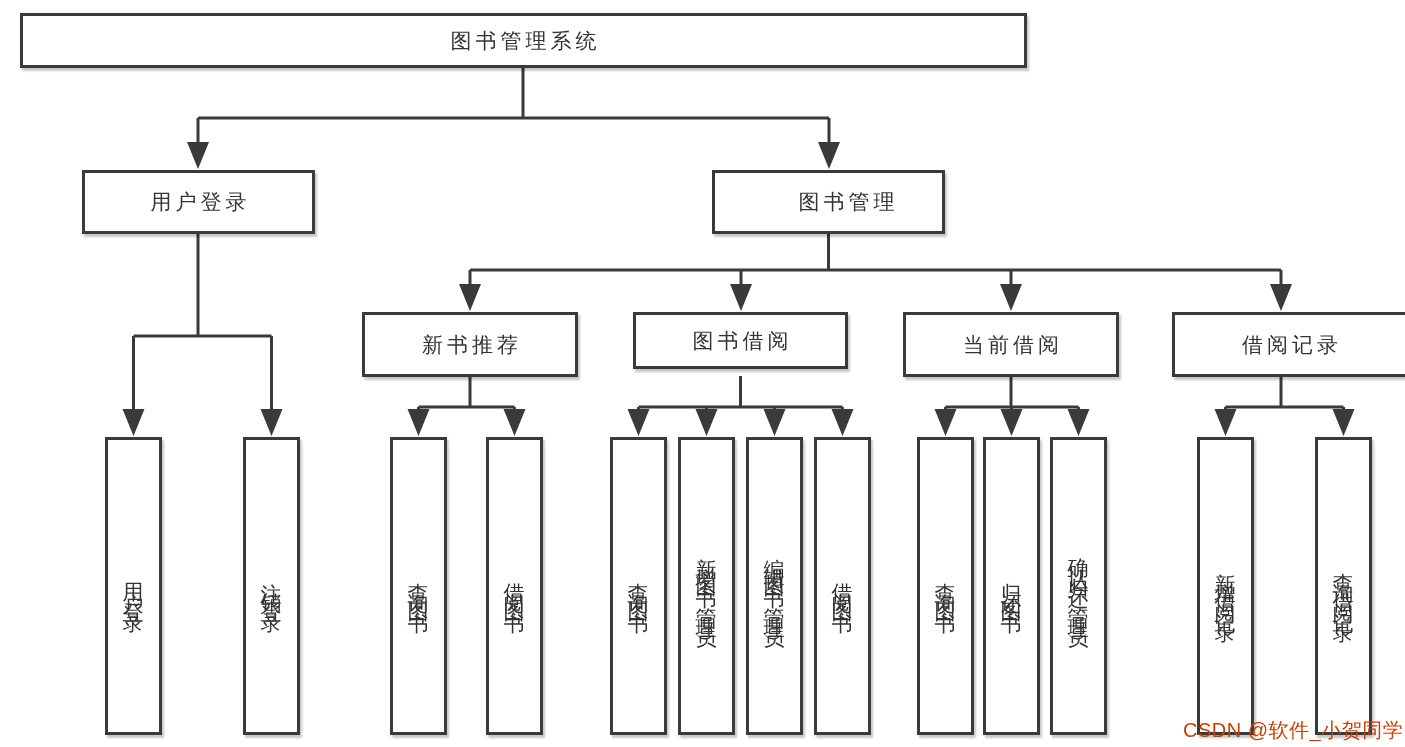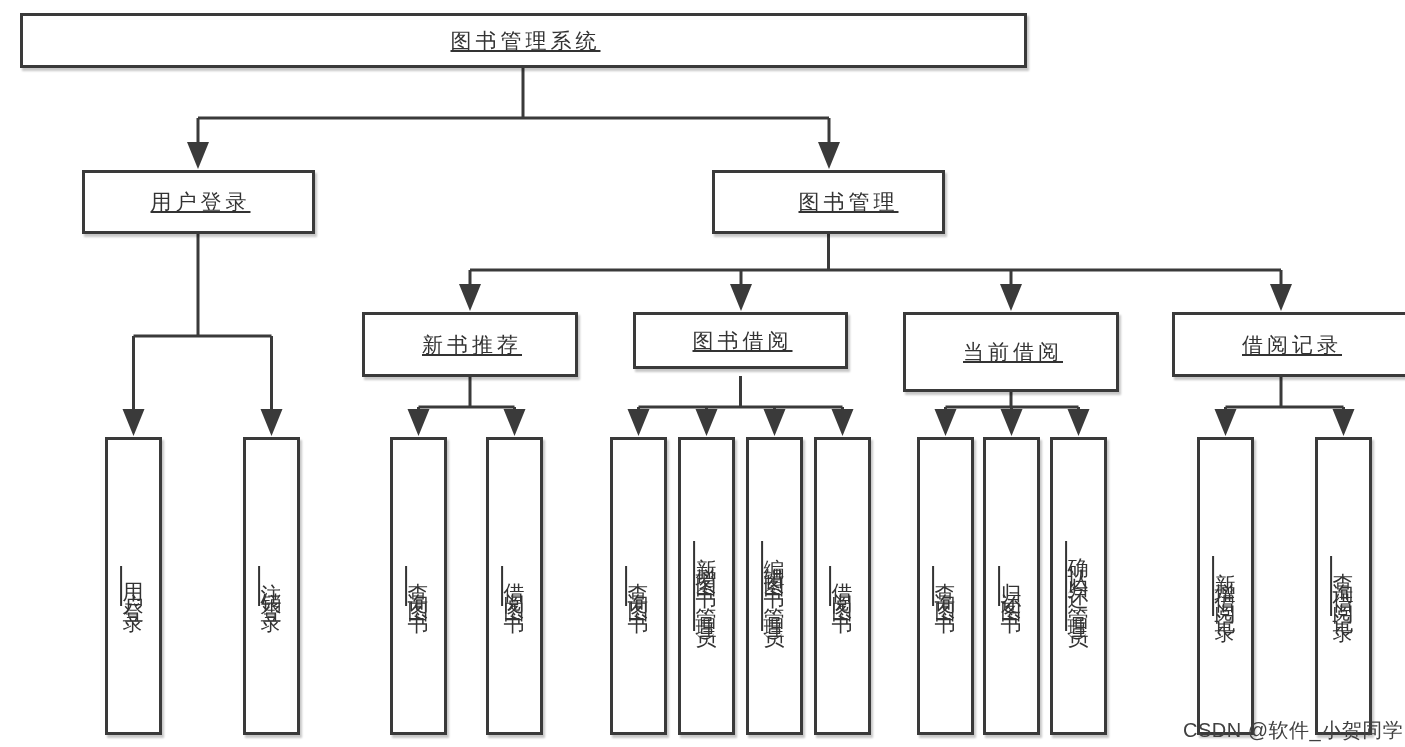--- a/index.html
+++ b/index.html
@@ -6,42 +6,41 @@
   #canvas{
     position:relative;width:1405px;height:747px;background:#ffffff;overflow:hidden;
     font-family:"Liberation Sans","DejaVu Sans",sans-serif;color:#333333;
   }
   #connectors{position:absolute;left:0;top:0;width:1405px;height:747px;}
   .box{
     position:absolute;background:#ffffff;border:3px solid #3a3a3a;box-sizing:border-box;
     display:flex;align-items:center;justify-content:center;
     font-size:21px;letter-spacing:4px;text-indent:4px;color:#333333;
     box-shadow:2px 3px 2px rgba(0,0,0,0.22);
-    text-decoration:underline;
   }
   .leaf{width:57px;top:437px;height:298px;letter-spacing:0;text-indent:0;}
   .leaf .vtext{
     writing-mode:vertical-rl;text-orientation:mixed;
     letter-spacing:10px;line-height:1.2;font-size:21px;white-space:nowrap;
   }
   .b-root{left:20px;top:13px;width:1007px;height:55px;}
   .b-login{left:82px;top:170px;width:233px;height:64px;}
   .b-mgmt{left:712px;top:170px;width:233px;height:64px;padding-left:36px;}
   .b-new{left:362px;top:312px;width:216px;height:65px;}
   .b-borrow{left:633px;top:312px;width:215px;height:57px;}
-  .b-current{left:903px;top:312px;width:216px;height:80px;}
+  .b-current{left:903px;top:312px;width:216px;height:65px;}
   .b-records{left:1172px;top:312px;width:236px;height:65px;}
   .lf1{left:105px;}  .lf2{left:243px;}
   .lf3{left:390px;}  .lf4{left:486px;}
   .lf5{left:610px;}  .lf6{left:678px;}  .lf7{left:746px;}  .lf8{left:814px;}
   .lf9{left:917px;}  .lf10{left:983px;} .lf11{left:1050px;}
   .lf12{left:1197px;}.lf13{left:1315px;}
   #watermark{
     position:absolute;left:1183px;top:717px;font-size:20px;letter-spacing:0.5px;
-    color:#404040;white-space:nowrap;z-index:5;
+    color:#c2410c;white-space:nowrap;z-index:5;
   }
 </style>
 </head>
 <body>
 
 <div id="canvas">
 
   <svg id="connectors" viewBox="0 0 1405 747" xmlns="http://www.w3.org/2000/svg">
     <g stroke="#3a3a3a" stroke-width="3" fill="none">
       <path d="M523 67 V118 M198 118 H829 M198 118 V144 M829 118 V144"></path>

